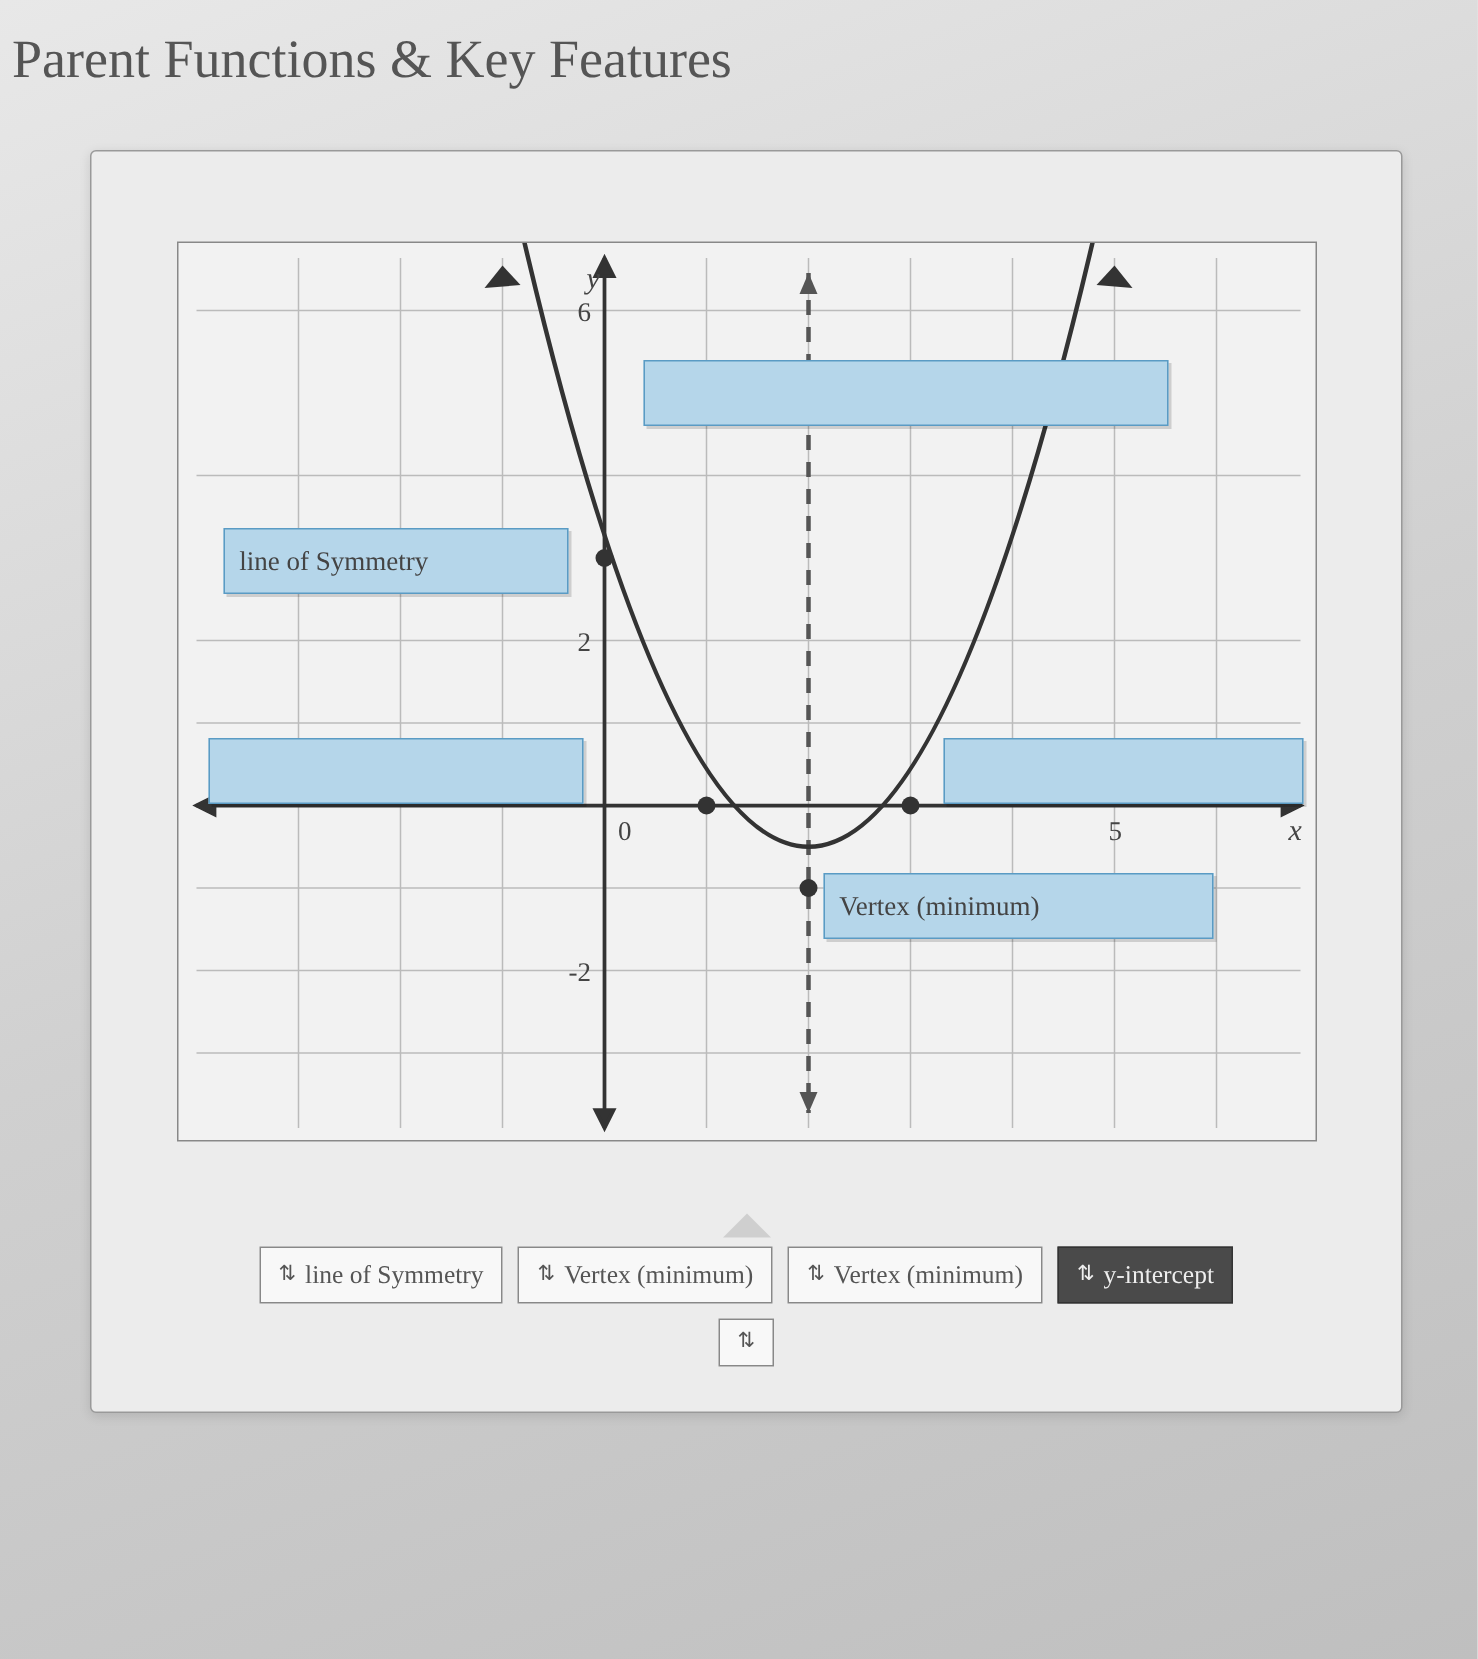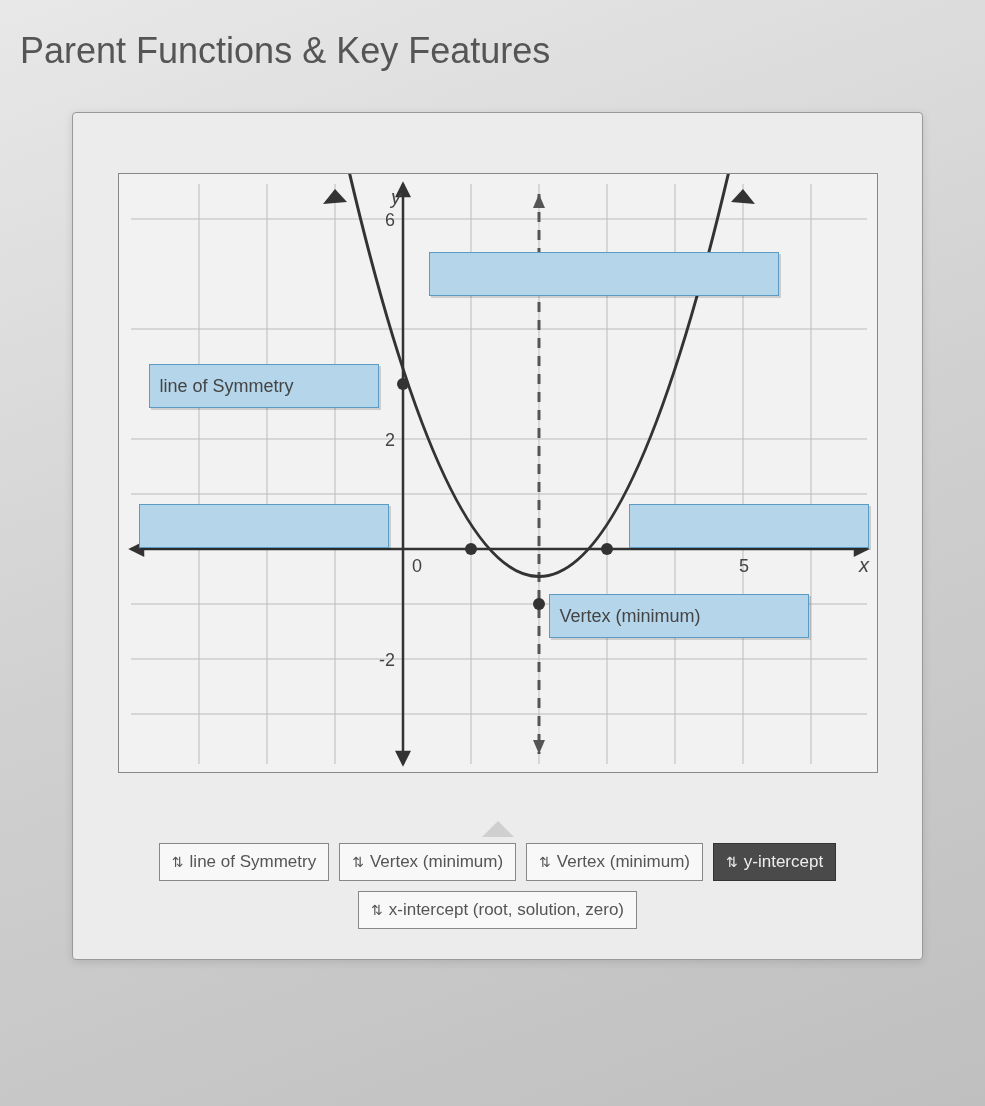--- a/index.html
+++ b/index.html
@@ -7,21 +7,22 @@
     font-family: Arial, Helvetica, sans-serif;
     background: #d8d8d8;
     width: 985px;
     height: 1106px;
     overflow: hidden;
   }
   .page {
     width: 100%;
     height: 100%;
     background: linear-gradient(160deg, #e8e8e8 0%, #d0d0d0 50%, #bfbfbf 100%);
-    padding: 12px;
+    padding: 0;
+    font-family: Liberation Serif, serif;
   }
   .title {
     font-size: 36px;
     color: #555;
     padding: 18px 0 0 8px;
     font-weight: 400;
   }
   .content-card {
     margin: 40px 50px 0 60px;
     background: #ececec;
@@ -187,19 +188,18 @@
           <span>Vertex (minimum)</span>
         </div>
         <div class="chip selected">
           <span class="drag-icon">⇅</span>
           <span>y-intercept</span>
         </div>
       </div>
       <div class="bank-row">
         <div class="chip">
           <span class="drag-icon">⇅</span>
-          <span>x-intercept (root, solution, zero)</span>
         </div>
       </div>
     </div>
 
   </div>
 </div>
 
 </body></html>

